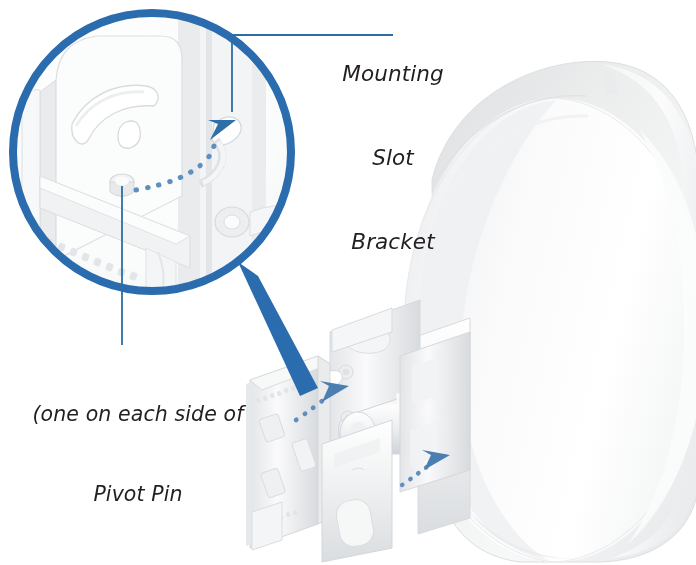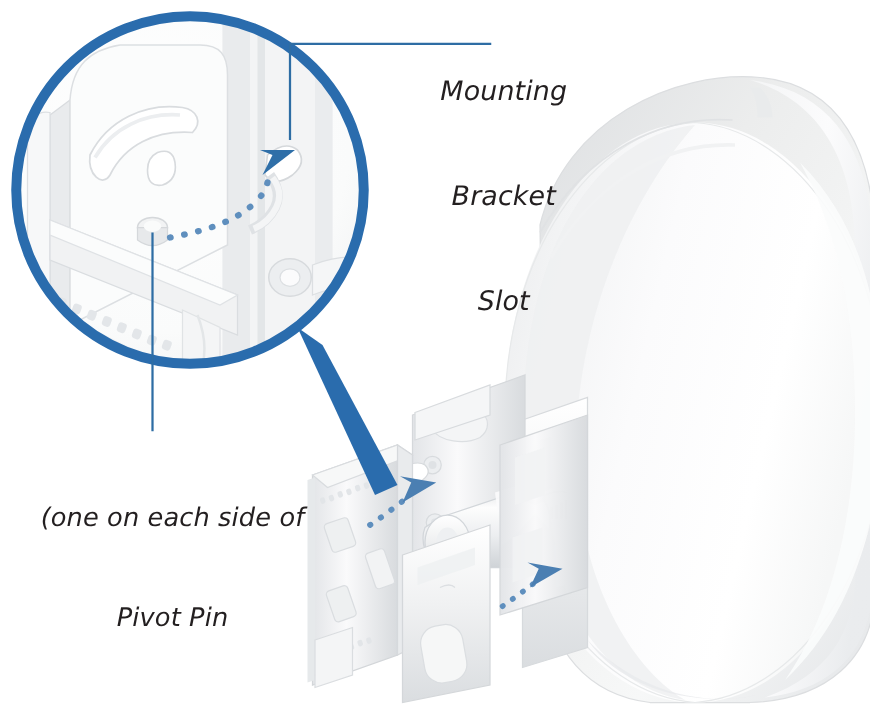--- a/index.html
+++ b/index.html
@@ -12,21 +12,21 @@
   .callout-text{
     position:absolute;
     font-style:italic;
     font-family:"DejaVu Sans","Liberation Sans",sans-serif;
     color:#231f20;
     line-height:1.30;
     white-space:pre;
     letter-spacing:.1px;
   }
   #label-mounting{
-    left:328px; top:4px; width:150px;
+    left:318px; top:4px; width:150px;
     text-align:center; font-size:21.5px;
   }
   #label-pivot{
     left:14px; top:348px; width:248px;
     text-align:center; font-size:20.5px;
   }
   .lbl-line{display:block;}
 </style>
 </head>
 <body>
@@ -284,22 +284,22 @@
     <g>
       <path d="M393 35 L232 35 L232 112" fill="none" stroke="#2e6da4" stroke-width="1.8"></path>
     </g>
     <g>
       <path d="M122 186 L122 345" fill="none" stroke="#2e6da4" stroke-width="1.8"></path>
     </g>
   </svg>
 
   <div class="callout-text" id="label-mounting">
     <span class="lbl-line">Mounting</span>
+    <span class="lbl-line">Slot</span>
     <span class="lbl-line">Bracket</span>
-    <span class="lbl-line">Slot</span>
   </div>
 
   <div class="callout-text" id="label-pivot">
     <span class="lbl-line">(one on each side of</span>
     <span class="lbl-line">Pivot Pin</span>
     <span class="lbl-line">Adjustment Bracket)</span>
   </div>
 
 </div>
 

